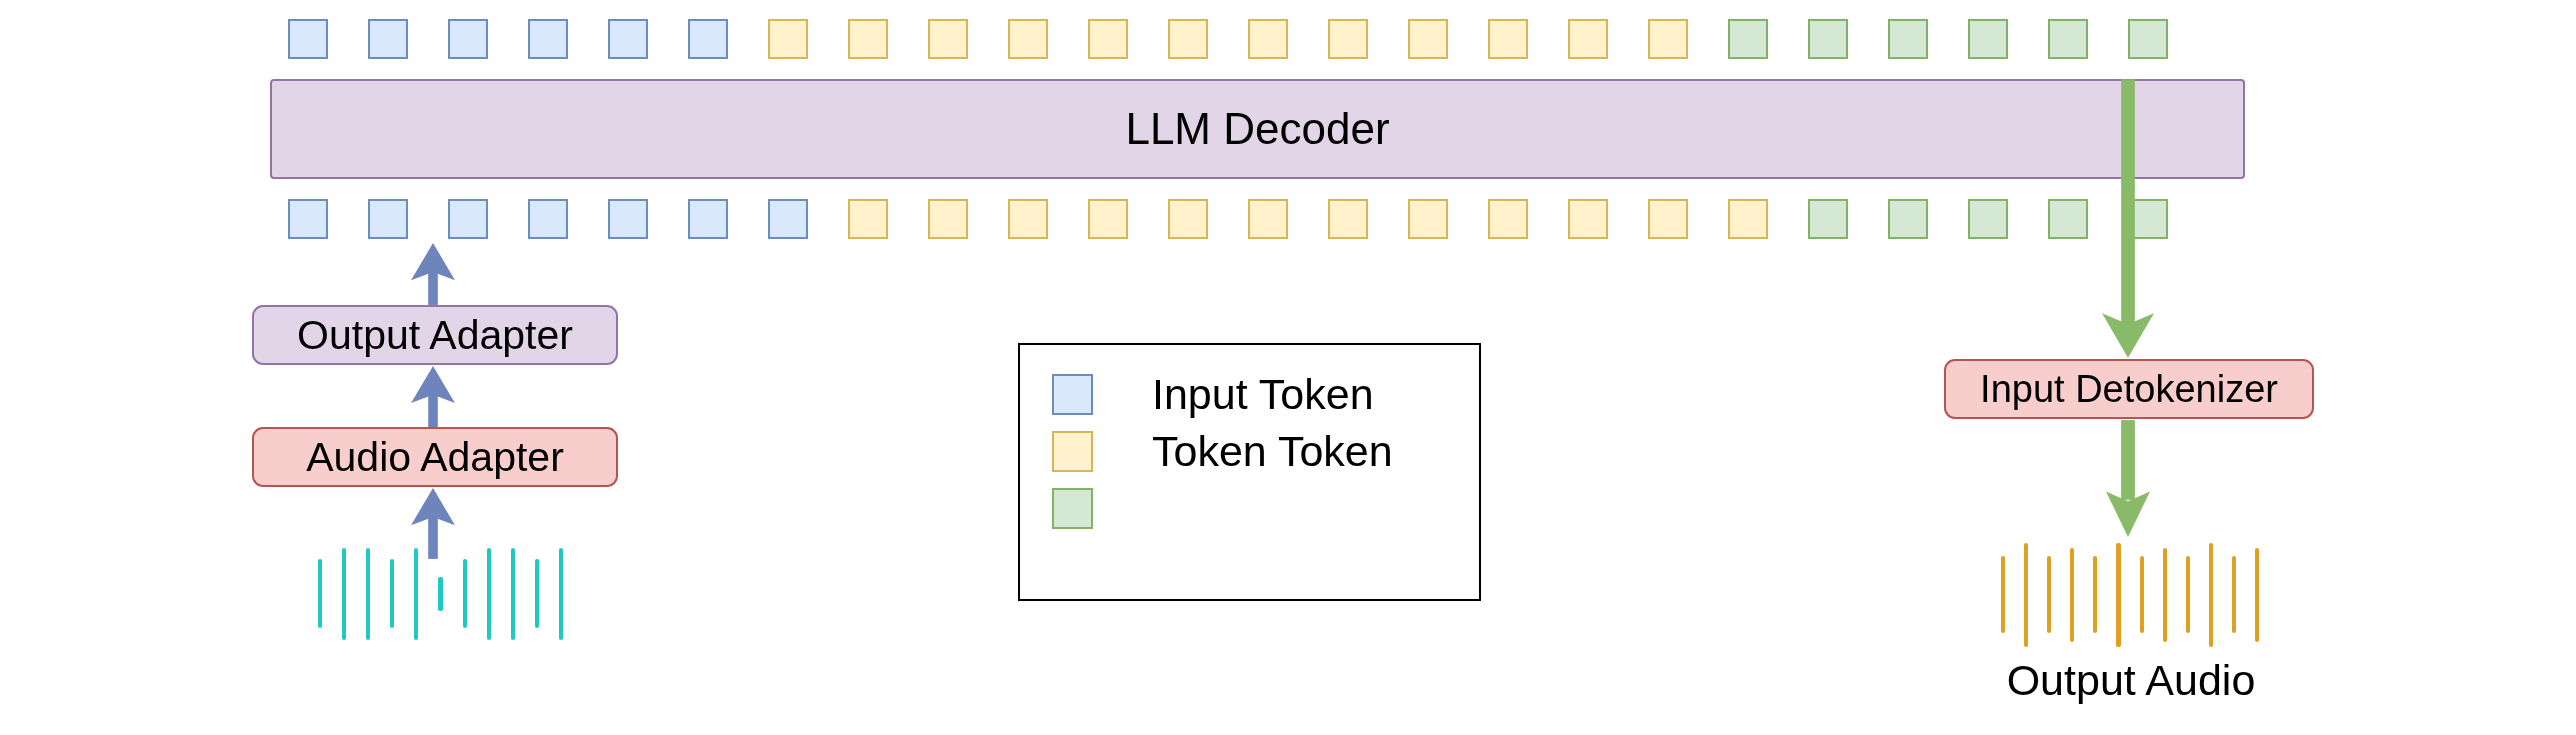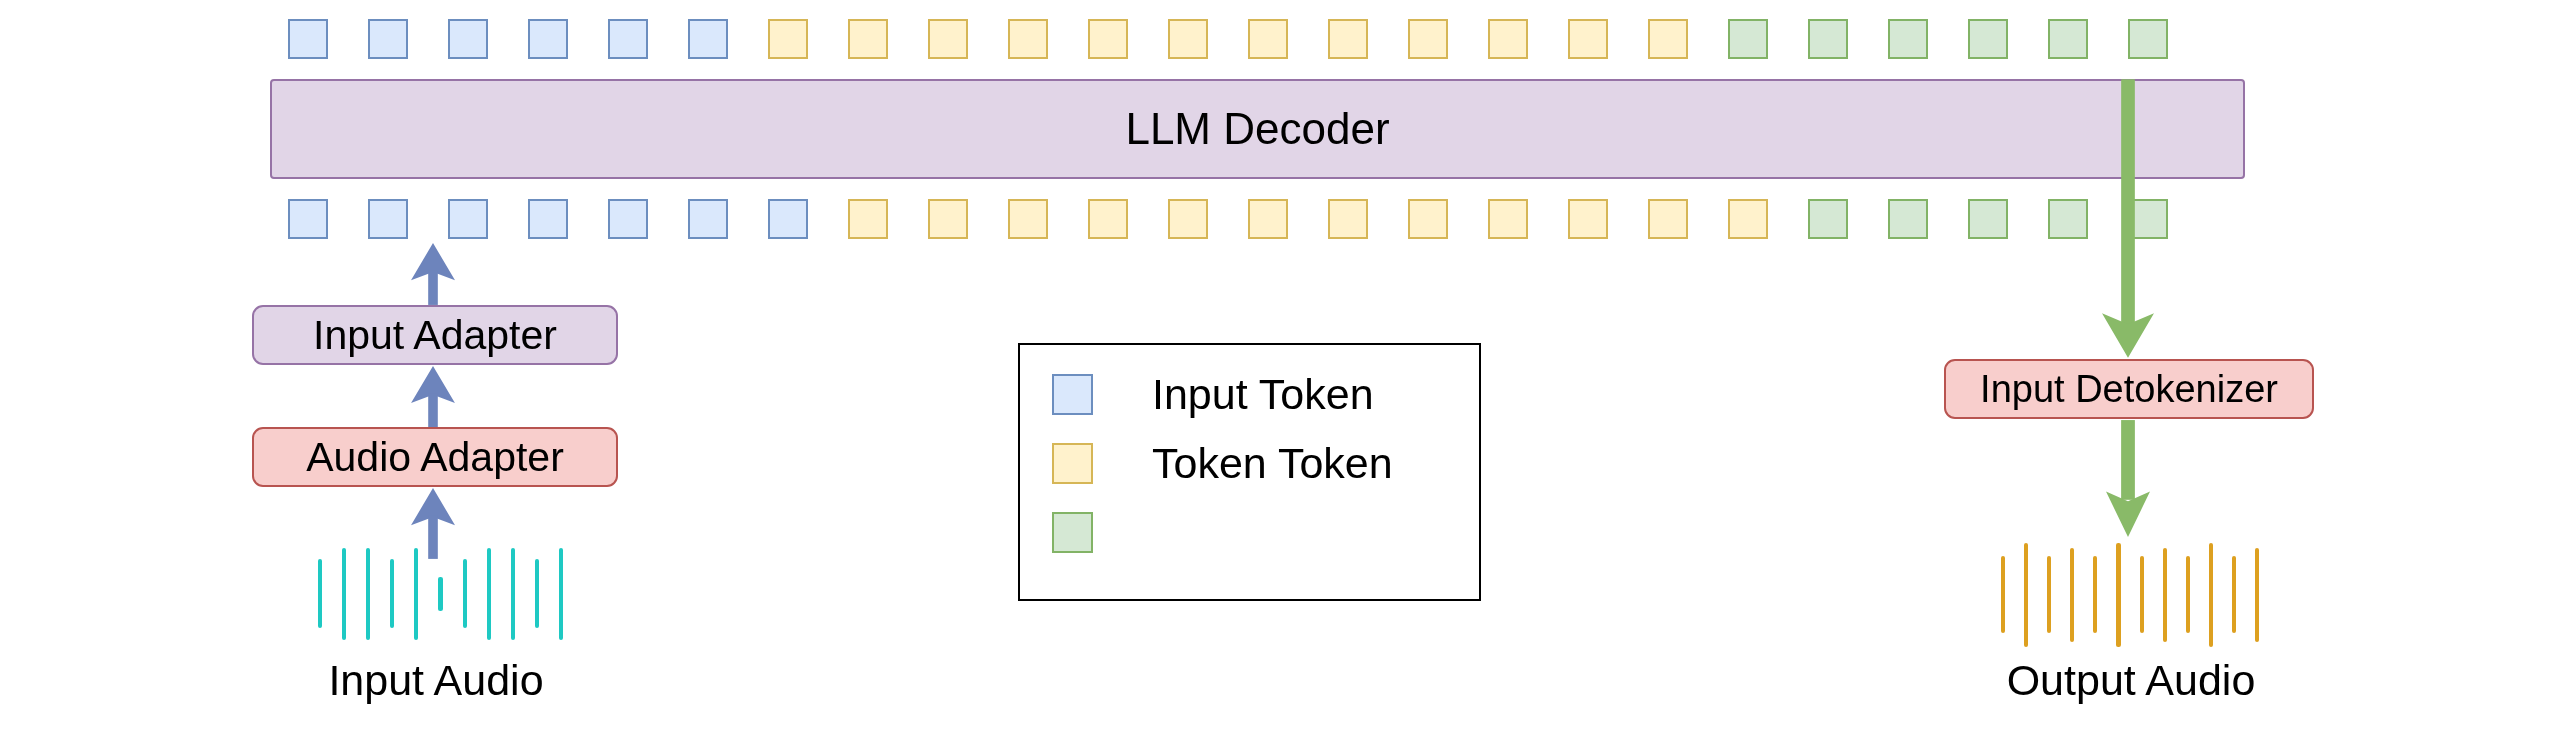--- a/index.html
+++ b/index.html
@@ -16,21 +16,21 @@
   .box{position:absolute;box-sizing:border-box;border:2.7px solid;border-radius:11px;
        display:flex;align-items:center;justify-content:center;color:#000;}
   .box-llm{left:270px;top:79px;width:1975px;height:100px;border-radius:4px;font-size:44px;}
   .box-adapter{left:252px;top:305px;width:366px;height:60px;font-size:41px;}
   .box-encoder{left:252px;top:427px;width:366px;height:60px;font-size:41px;}
   .box-detok{left:1944px;top:359px;width:370px;height:60px;font-size:38px;}
 
   
   .legend{position:absolute;left:1018px;top:343px;width:463px;height:258px;background:#fff;
           border:2.7px solid;box-sizing:border-box;padding:29px 0 0 32px;
-          display:flex;flex-direction:column;gap:28px;}
+          display:flex;flex-direction:column;gap:16px;}
   .legend-row{display:flex;align-items:center;height:41px;}
   .legend-swatch{width:41px;height:41px;border:2.7px solid;box-sizing:border-box;flex:0 0 auto;}
   .legend-label{margin-left:59px;font-size:43px;color:#000;white-space:nowrap;}
 
   
   .arrow{position:absolute;display:block;}
 
   
   .wave{position:absolute;height:117px;display:flex;align-items:center;}
   .wave-input{left:318px;top:535px;gap:20px;}
@@ -105,21 +105,21 @@
       <div class="token" style="background: rgb(213, 232, 212); border-color: rgb(130, 179, 102);"></div>
       <div class="token" style="background: rgb(213, 232, 212); border-color: rgb(130, 179, 102);"></div>
     </div>
 
   <svg class="arrow" style="left:2102px;top:79px;" width="52" height="279" viewBox="0 0 76 407" fill="#89BA68">
     <rect x="28" y="0" width="20" height="360"></rect>
     <polygon points="0,342 38,358 76,342 38,407"></polygon>
   </svg>
 
   <div class="box box-adapter" style="background: rgb(225, 213, 231); border-color: rgb(150, 115, 166);">
-    <span>Input Adapter</span>
+    <span>Output Adapter</span>
   </div>
 
   <div class="box box-encoder" style="background: rgb(248, 206, 204); border-color: rgb(184, 84, 80);">
     <span>Audio Adapter</span>
   </div>
 
   <svg class="arrow" style="left:411px;top:243px;" width="44" height="62" viewBox="0 0 64 90" fill="#6D84BC">
     <polygon points="32,0 64,54 32,42 0,54"></polygon>
     <rect x="25" y="40" width="14" height="50"></rect>
   </svg>
@@ -179,17 +179,16 @@
       <div class="bar" style="height: 77px; background: rgb(221, 160, 32);"></div>
       <div class="bar" style="height: 104px; background: rgb(221, 160, 32);"></div>
       <div class="bar" style="height: 77px; background: rgb(221, 160, 32);"></div>
       <div class="bar" style="height: 94px; background: rgb(221, 160, 32);"></div>
       <div class="bar" style="height: 77px; background: rgb(221, 160, 32);"></div>
       <div class="bar" style="height: 104px; background: rgb(221, 160, 32);"></div>
       <div class="bar" style="height: 77px; background: rgb(221, 160, 32);"></div>
       <div class="bar" style="height: 94px; background: rgb(221, 160, 32);"></div>
     </div>
 
-  <div class="audio-label input">Input Audio</div>
   <div class="audio-label output">Output Audio</div>
 
 </div>
 
 
 </body></html>

